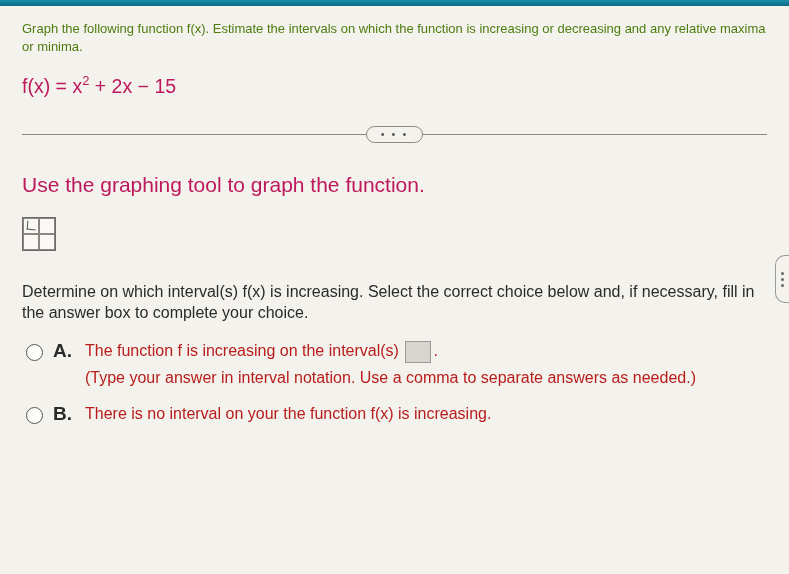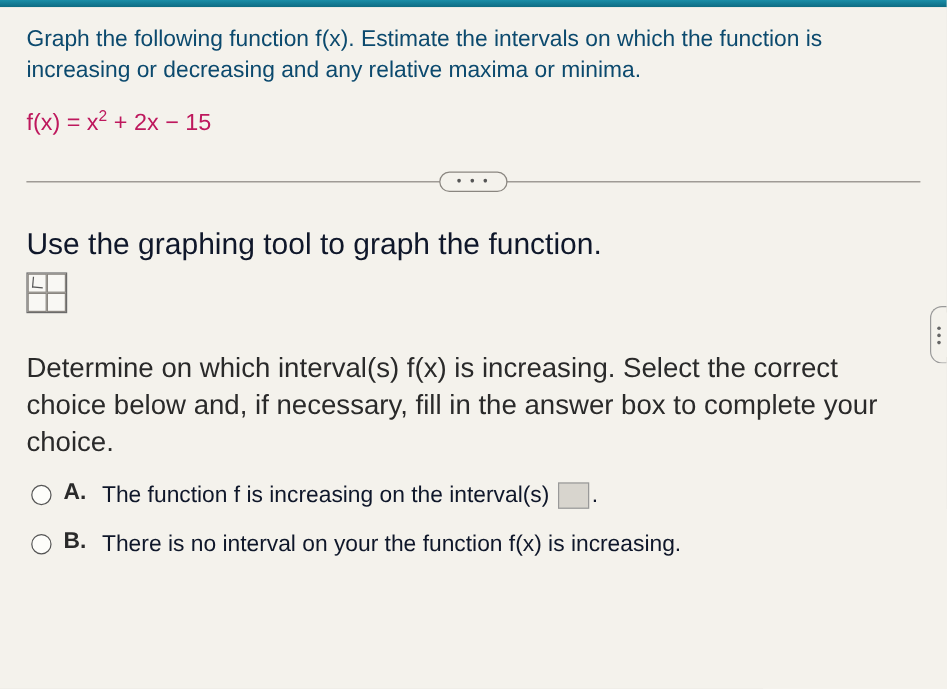--- a/index.html
+++ b/index.html
@@ -14,23 +14,23 @@
   .top-bar {
     height: 6px;
     background: linear-gradient(to bottom, #1a8ea8, #0d6b82);
   }
   .content {
     padding: 14px 22px 0 22px;
     background: #f4f2ec;
     min-height: 568px;
   }
   .prompt-text {
-    font-size: 19px;
+    font-size: 13px;
     line-height: 1.35;
-    color: #0c4a6e;
+    color: #4d7c0f;
     margin-bottom: 18px;
   }
   .equation {
     font-size: 19.5px;
     color: #be185d;
     margin-bottom: 28px;
   }
   .equation .sup {
     font-size: 13px;
     vertical-align: super;
@@ -50,23 +50,23 @@
     border-radius: 12px;
     padding: 1px 14px;
     font-size: 11px;
     letter-spacing: 2px;
     color: #555;
     background: #f4f2ec;
     margin: 0 -1px;
     line-height: 1.2;
   }
   .instruction {
-    font-size: 25px;
-    color: #0f172a;
-    margin-bottom: 8px;
+    font-size: 21px;
+    color: #be185d;
+    margin-bottom: 20px;
   }
   .graph-tool {
     width: 34px;
     height: 34px;
     border: 1.5px solid #6b6b6b;
     display: grid;
     grid-template-columns: 1fr 1fr;
     grid-template-rows: 1fr 1fr;
     margin-bottom: 30px;
     cursor: pointer;
@@ -81,21 +81,21 @@
     position: absolute;
     left: 3px;
     top: 2px;
     width: 8px;
     height: 8px;
     border-left: 1px solid #555;
     border-bottom: 1px solid #555;
     transform: rotate(5deg);
   }
   .question-text {
-    font-size: 23px;
+    font-size: 16px;
     color: #2a2a2a;
     line-height: 1.35;
     margin-bottom: 16px;
   }
   .choice-row {
     display: flex;
     align-items: flex-start;
     margin-bottom: 14px;
     padding-left: 4px;
   }
@@ -111,22 +111,22 @@
     background: #fdfdfa;
   }
   .choice-letter {
     font-size: 19px;
     font-weight: bold;
     color: #2a2a2a;
     margin-right: 12px;
     min-width: 20px;
   }
   .choice-body {
-    font-size: 19px;
-    color: #0f172a;
+    font-size: 16px;
+    color: #b91c1c;
     line-height: 1.4;
     flex: 1;
   }
   .answer-box {
     display: inline-block;
     width: 26px;
     height: 22px;
     background: #d8d5ce;
     border: 1px solid #999;
     vertical-align: middle;
@@ -187,20 +187,21 @@
     <div></div>
   </div>
 
   <p class="question-text">Determine on which interval(s) f(x) is increasing. Select the correct choice below and, if necessary, fill in the answer box to complete your choice.</p>
 
   <div class="choice-row">
     <div class="radio"></div>
     <div class="choice-letter">A.</div>
     <div class="choice-body">
       <span>The function f is increasing on the interval(s) </span><span class="answer-box"></span><span>.</span>
+      <div class="hint">(Type your answer in interval notation. Use a comma to separate answers as needed.)</div>
     </div>
   </div>
 
   <div class="choice-row">
     <div class="radio"></div>
     <div class="choice-letter">B.</div>
     <div class="choice-body">There is no interval on your the function f(x) is increasing.</div>
   </div>
 
 </div>

